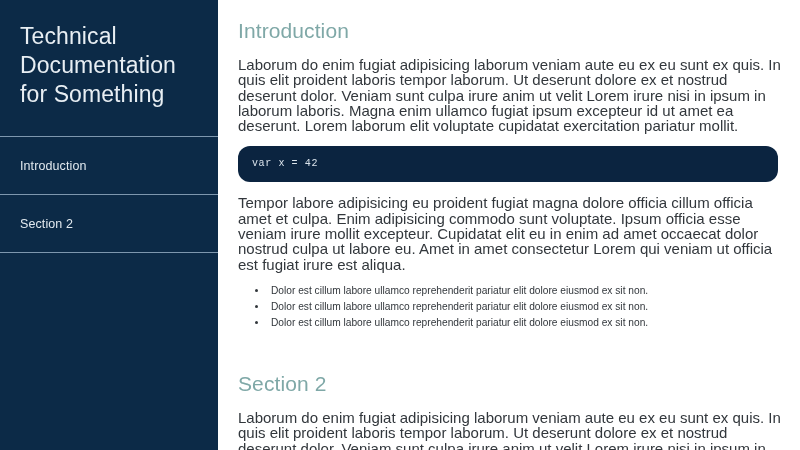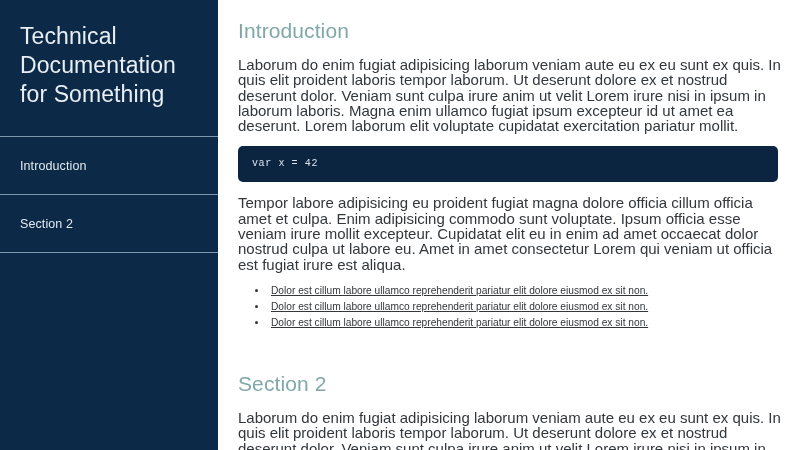--- a/index.html
+++ b/index.html
@@ -95,21 +95,21 @@
   .para {
     color: #32373c;
     font-size: 15px;
     line-height: 15.3px;
     margin: 13px 0 0 0;
     text-align: left;
   }
 
   .codeblock {
     background: #0b2440;
-    border-radius: 5px;
+    border-radius: 12px;
     margin: 13px 8px 0 0;
     padding: 11px 14px;
     box-sizing: border-box;
   }
 
   .codeblock code {
     color: #dbe4ec;
     font-family: "Liberation Mono", "DejaVu Sans Mono", monospace;
     font-size: 10px;
     letter-spacing: 0.6px;
@@ -122,21 +122,20 @@
     margin: 11px 0 0 0;
     padding-left: 30px;
     list-style: disc;
   }
 
   .bullets li {
     color: #32373c;
     font-size: 10.2px;
     line-height: 16px;
     padding-left: 3px;
-    text-decoration: underline;
   }
 
   .spacer-lg { height: 23px; }
 </style>
 </head>
 <body>
 
 <div class="page">
 
   <aside class="sidebar">

